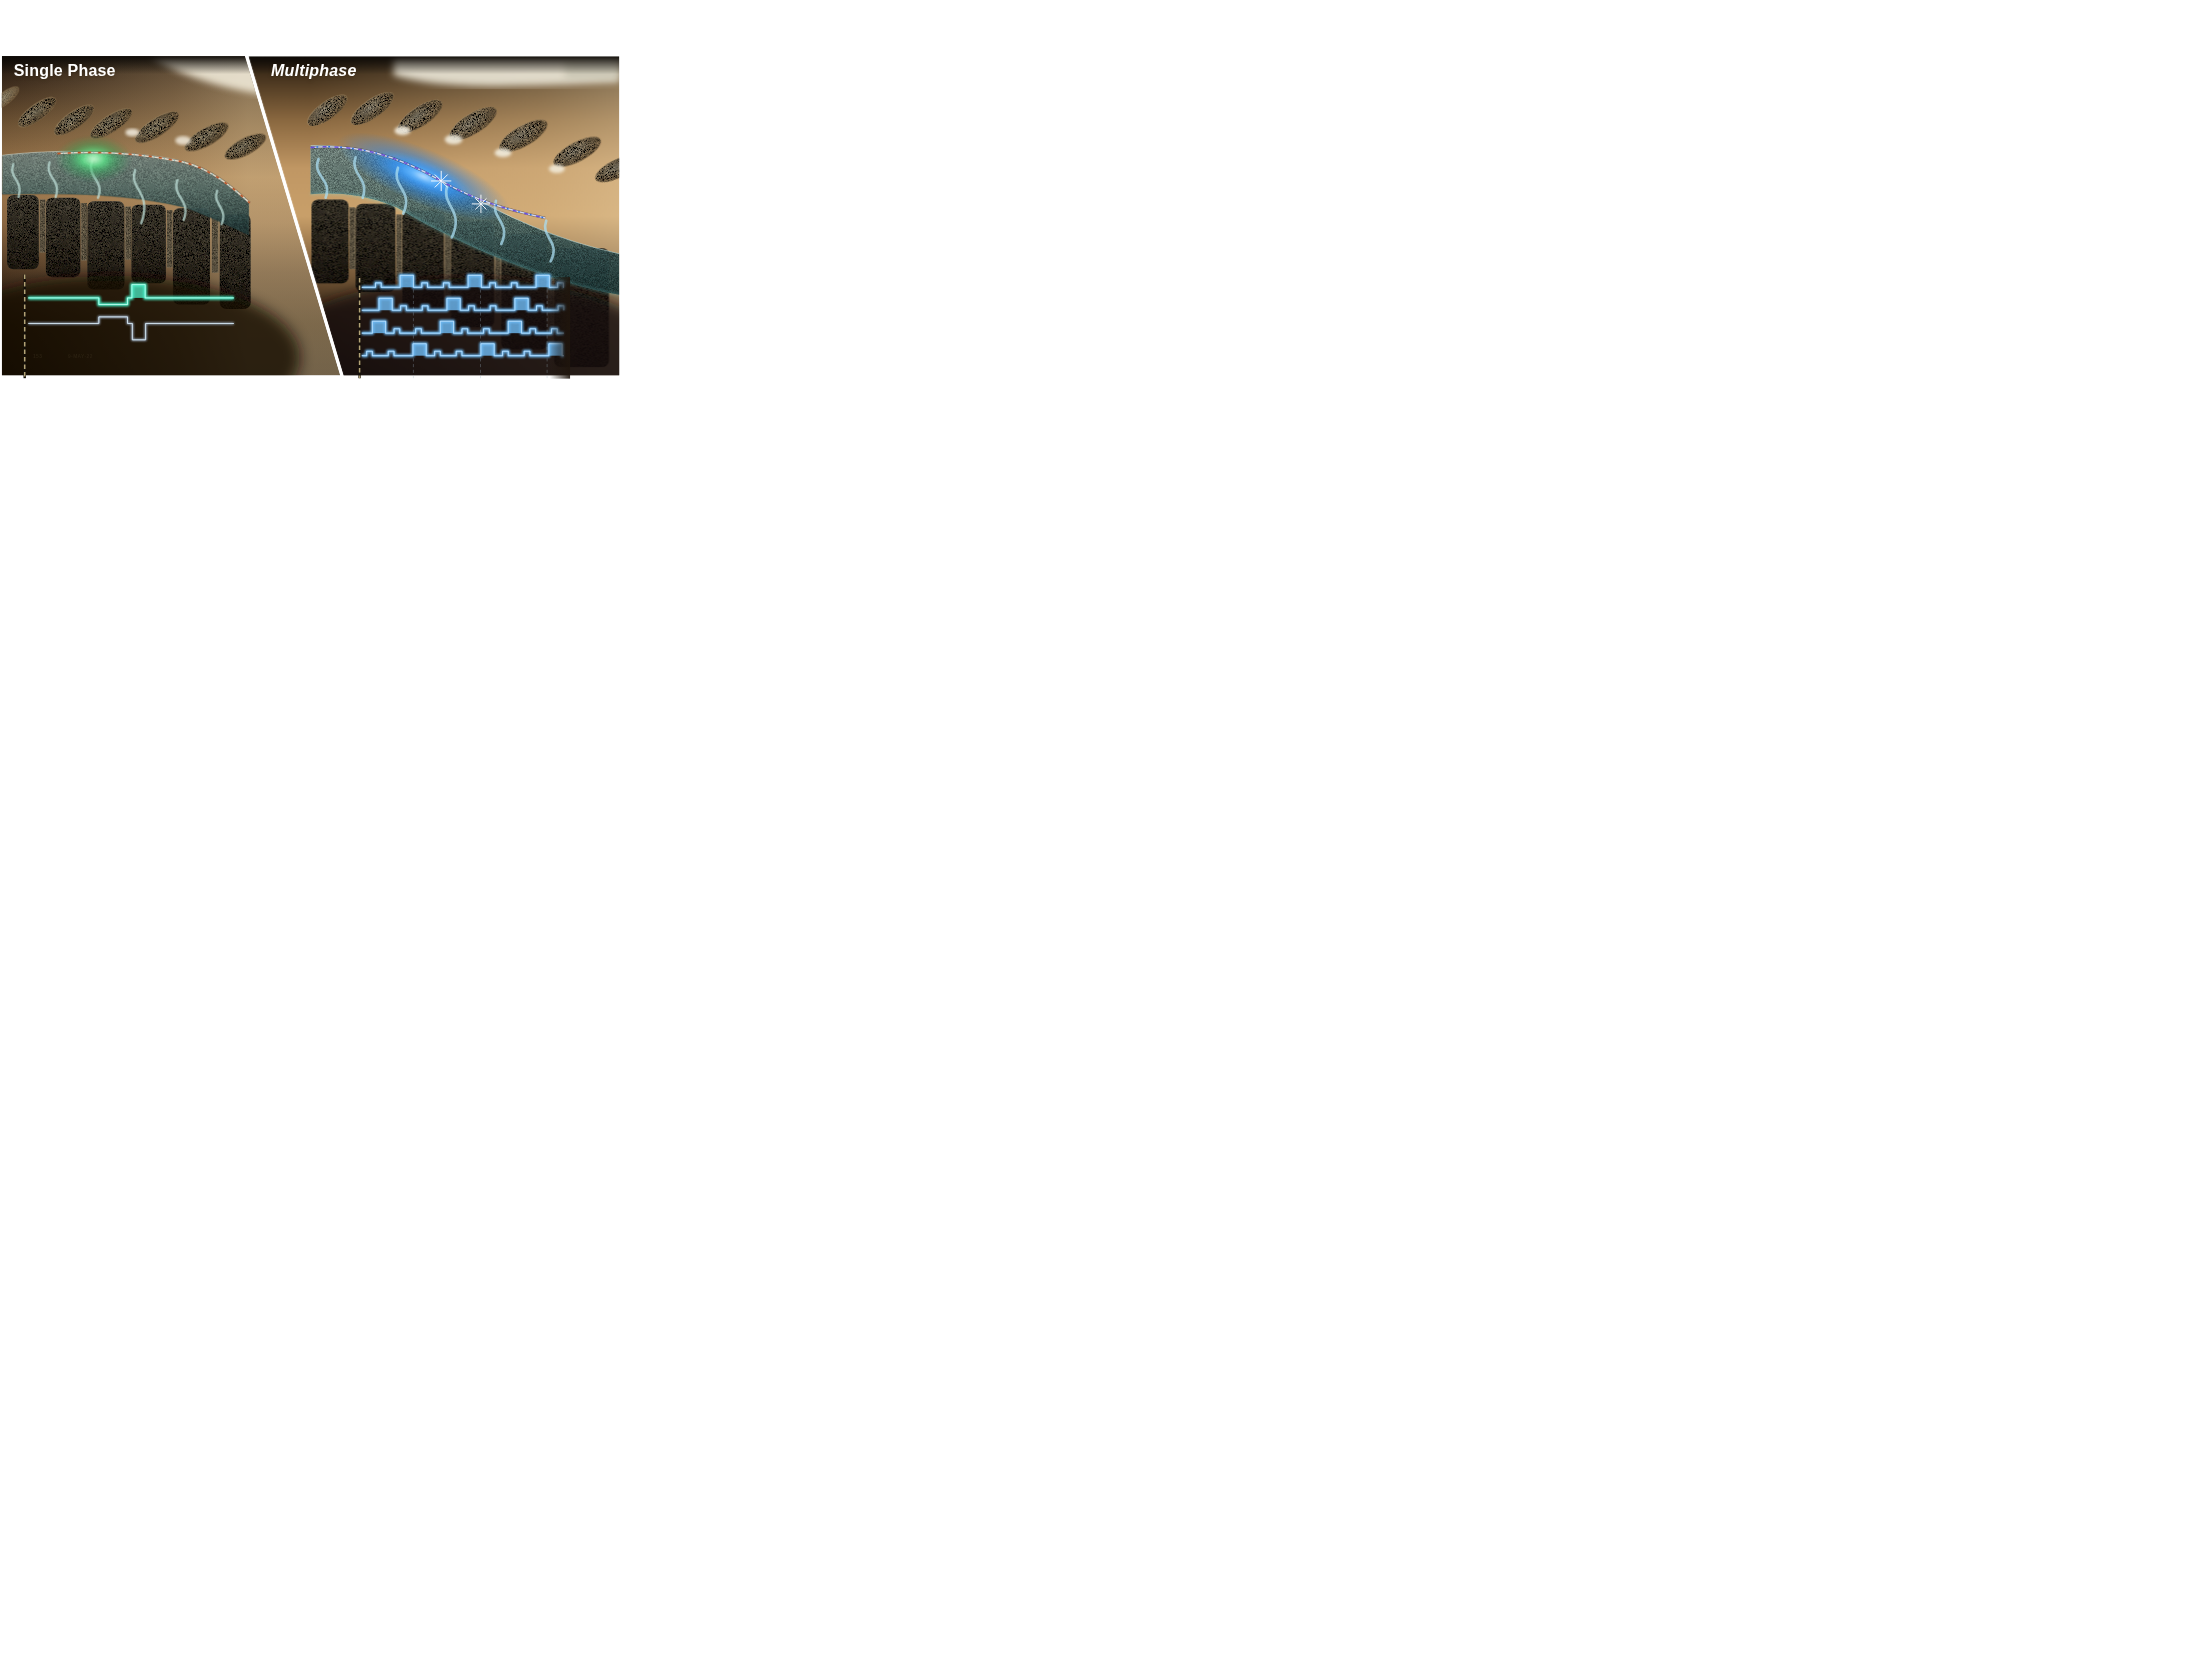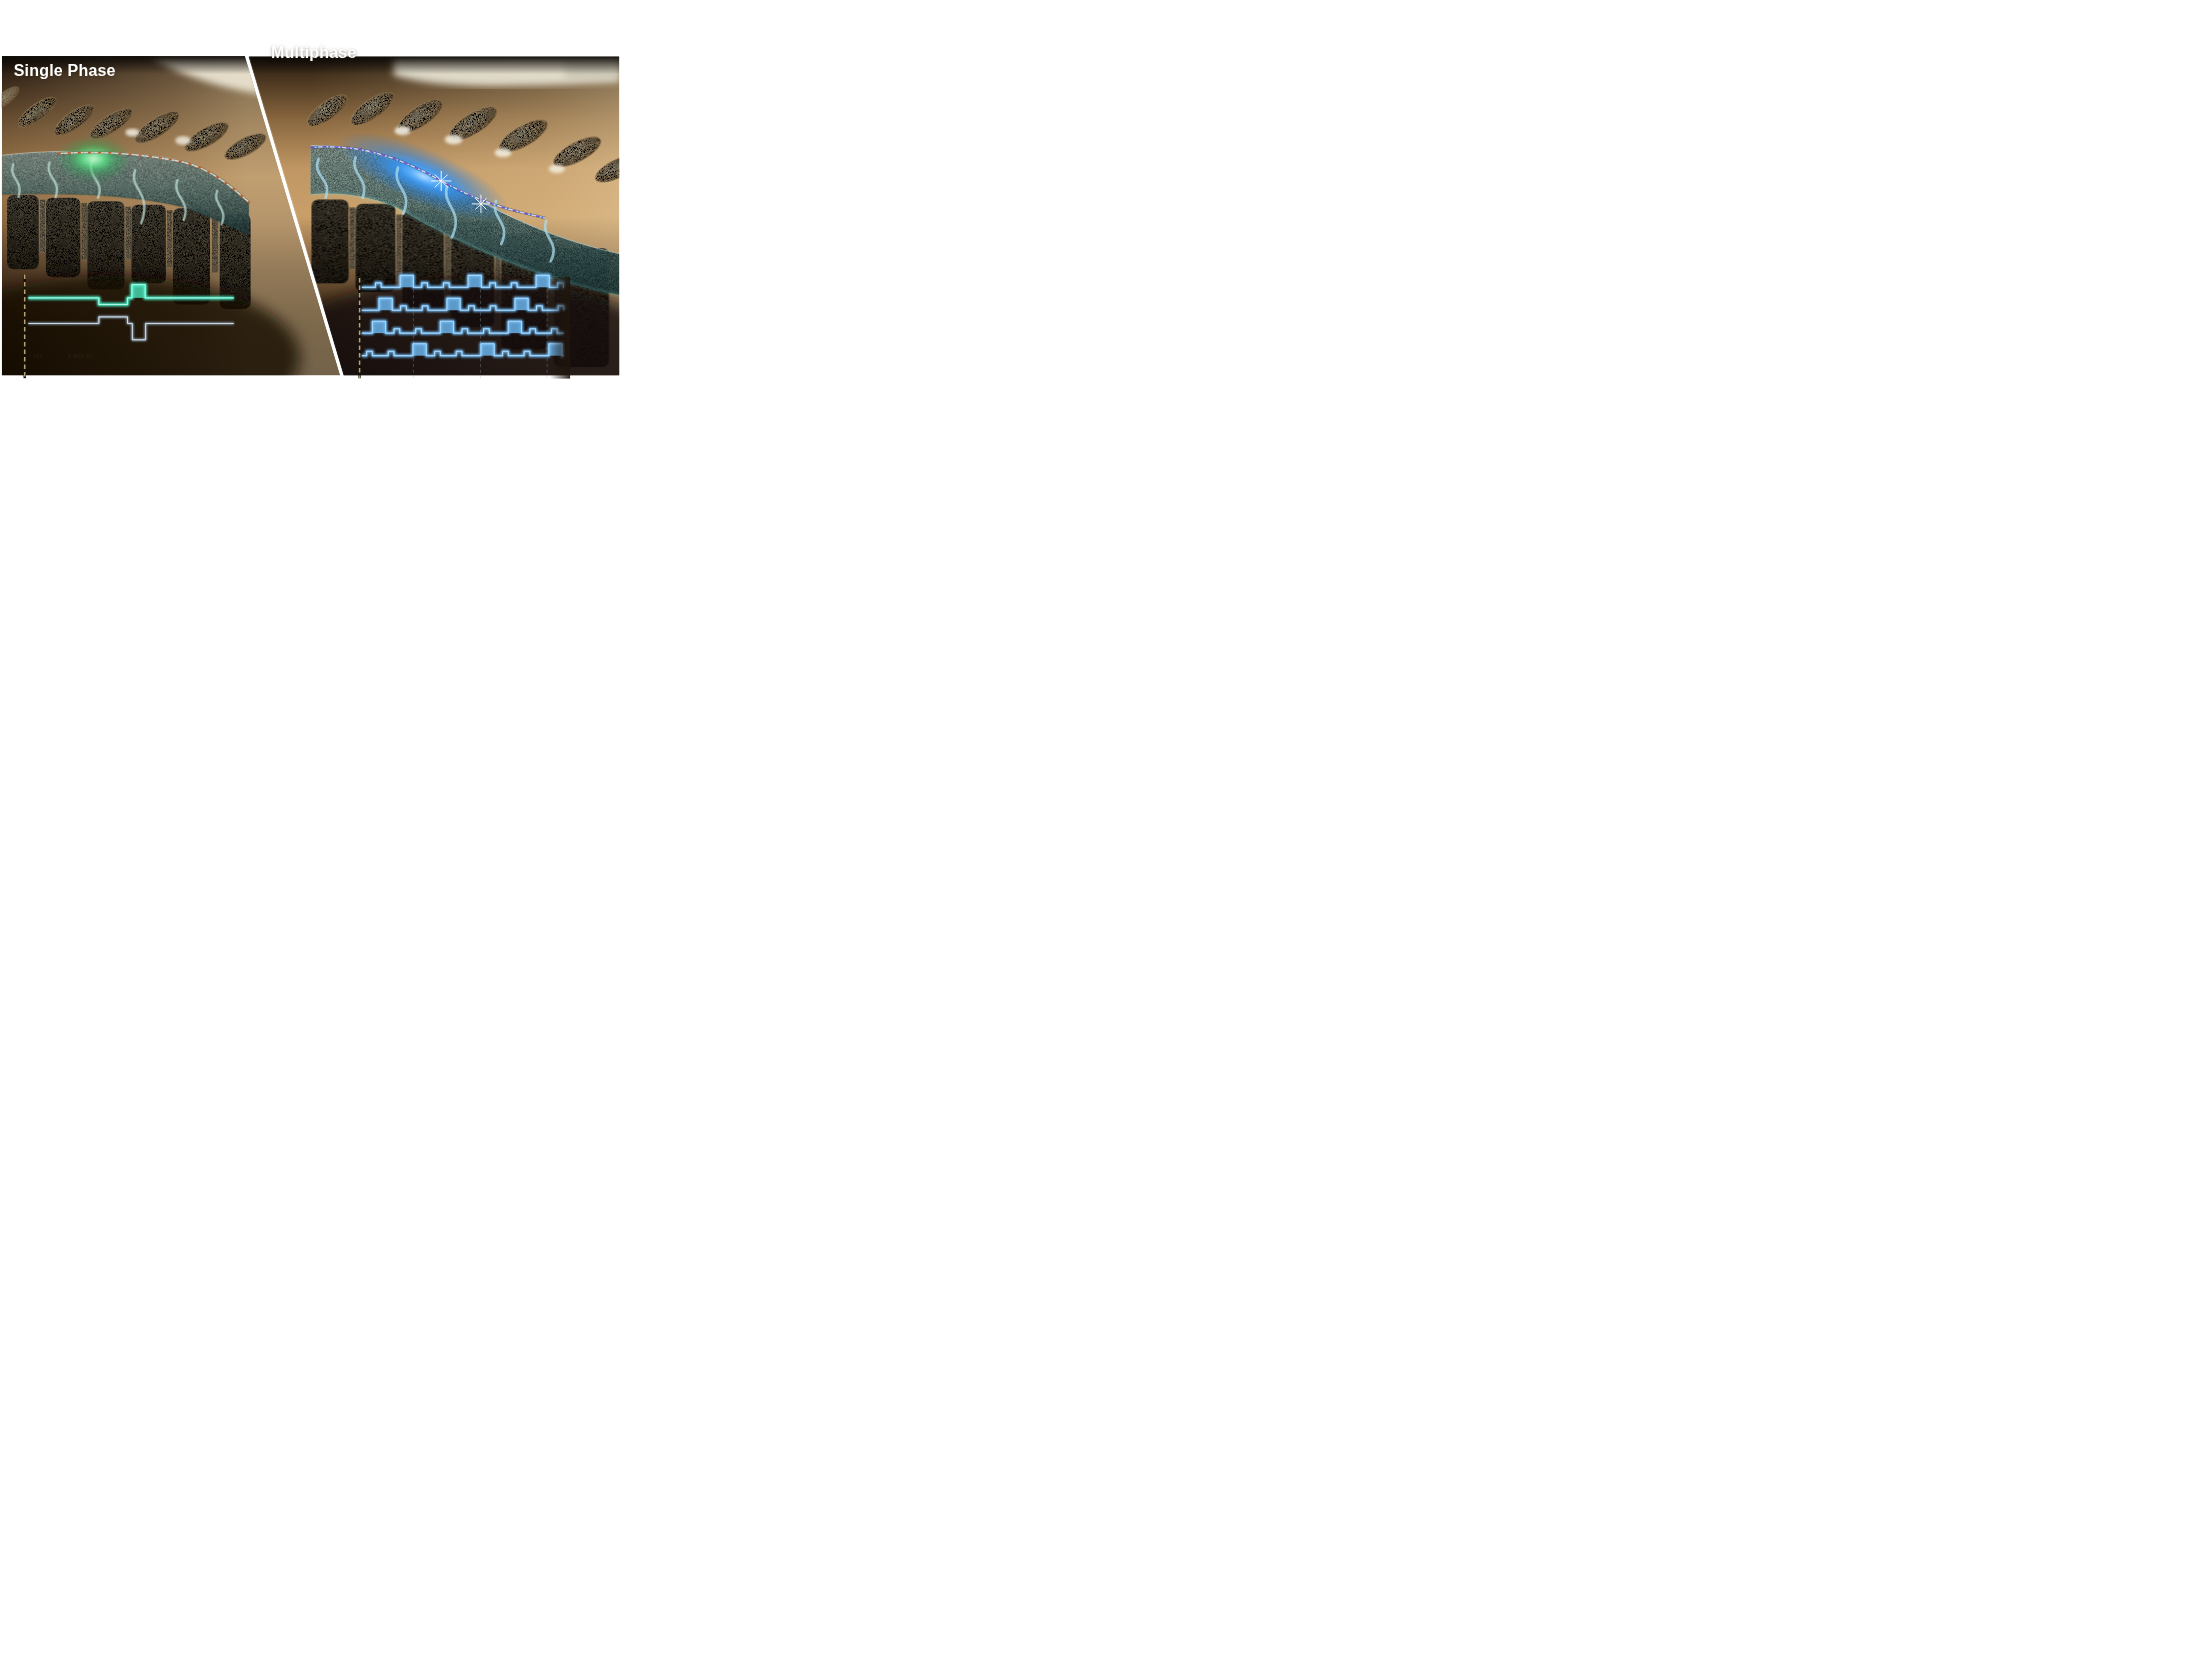--- a/index.html
+++ b/index.html
@@ -6,21 +6,21 @@
   .stage{
     position:relative;width:623px;height:414px;background:#ffffff;overflow:hidden;
     font-family:"Liberation Sans",sans-serif;
   }
   .stage svg{position:absolute;left:0;top:0;}
   .panel-title{
     position:absolute;color:#ffffff;font-weight:bold;font-size:16px;line-height:1;
     letter-spacing:0.2px;text-shadow:0 0.9px 3.1px rgba(50,35,15,.5);white-space:nowrap;text-align:center;
   }
   .title-left{left:13.7px;top:63px;}
-  .title-right{left:271px;top:45px;}
+  .title-right{left:271px;top:63px;font-style:italic;}
   .micro-note{
     position:absolute;font-size:4.9px;color:#2e2414;opacity:.8;letter-spacing:0.4px;
     font-weight:bold;white-space:nowrap;
   }
   .note-frame{left:33px;top:354px;}
   .note-date{left:68px;top:354px;}
 </style>
 </head>
 <body>
 

